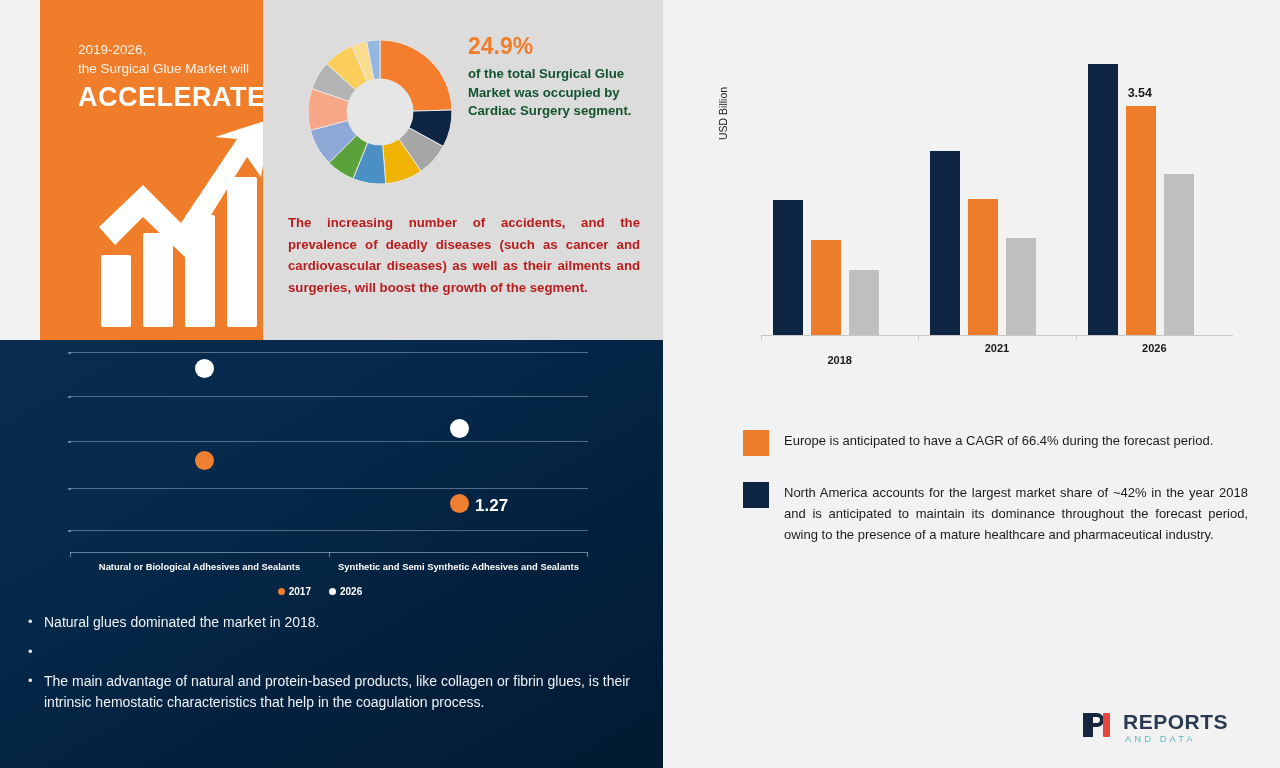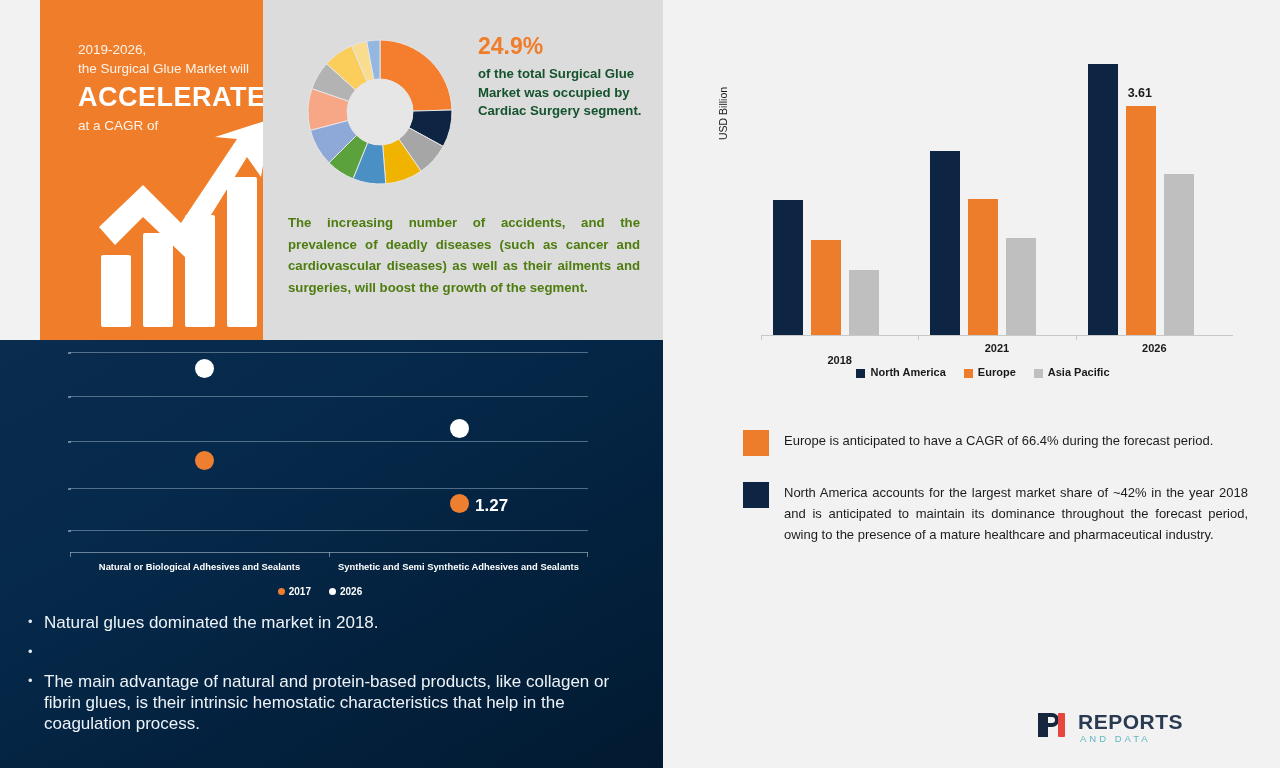--- a/index.html
+++ b/index.html
@@ -26,26 +26,26 @@
   .hero-l4 { font-size:13.5px; line-height:20px; color:#fdf3ea; margin-top:2px; }
   .hero-cagr { font-size:25px; font-weight:bold; line-height:30px; color:#ffffff; margin-top:1px; }
   #hero-graphic { position:absolute; left:55px; top:115px; width:180px; height:215px; }
 
   
   #donut-panel {
     position:absolute; left:263px; top:0; width:400px; height:340px;
     background:#dcdcdc;
   }
   #donut-wrap { position:absolute; left:27px; top:22px; width:180px; height:180px; }
-  #stat-block { position:absolute; left:215px; top:32px; width:170px; }
+  #stat-block { position:absolute; left:205px; top:32px; width:170px; }
   .stat-value { font-size:23px; font-weight:bold; color:#f07d29; line-height:28px; }
   .stat-desc { font-size:13.2px; font-weight:bold; color:#14532d; line-height:18.5px; margin-top:5px; }
   #donut-para {
     position:absolute; left:25px; top:212px; width:352px;
-    font-size:13.2px; font-weight:bold; color:#4d7c0f;
+    font-size:13.2px; font-weight:bold; color:#b91c1c;
     line-height:21.5px; text-align:justify;
   }
 
   
   #navy-panel {
     position:absolute; left:0; top:340px; width:663px; height:428px;
     background:linear-gradient(160deg,#072344 0%,#062murky 0%,#05223f 40%,#031a33 100%);
   }
   #navy-panel { background:linear-gradient(150deg,#0a2c4e 0%,#062a4c 30%,#03203c 70%,#021a31 100%); }
 
@@ -63,21 +63,21 @@
     color:#ffffff; text-align:center; line-height:12.5px;
   }
   #dot-legend { position:absolute; left:70px; top:245px; width:518px; text-align:center; font-size:10px; font-weight:bold; color:#ffffff; }
   #dot-legend span.swatch { display:inline-block; width:7px; height:7px; border-radius:50%; margin-right:4px; vertical-align:middle; }
   #dot-legend span.ltxt { display:inline-block; margin-right:18px; vertical-align:middle; }
 
   
   #bullet-list { position:absolute; left:28px; top:272px; width:615px; }
   .bullet-row { display:flex; margin-bottom:9px; }
   .bullet-dot { width:16px; color:#dfe8f1; font-size:13px; line-height:20px; flex:0 0 16px; }
-  .bullet-text { font-size:17px; color:#eef3f8; line-height:21px; }
+  .bullet-text { font-size:14px; color:#eef3f8; line-height:21px; }
 
   
   #right-column { position:absolute; left:663px; top:0; width:617px; height:768px; background:#f2f2f2; }
 
   
   #barchart { position:absolute; left:60px; top:45px; width:520px; height:345px; }
   #ylabel {
     position:absolute; left:-6px; top:95px;
     transform:rotate(-90deg); transform-origin:left top;
     font-size:10.5px; color:#1a1a1a; white-space:nowrap;
@@ -92,36 +92,35 @@
   #bar-legend .bl-item { display:inline-block; margin:0 9px; vertical-align:middle; }
   #bar-legend .bl-sw { display:inline-block; width:9px; height:9px; margin-right:5px; vertical-align:middle; }
 
   
   #region-notes { position:absolute; left:80px; top:430px; width:505px; }
   .note-row { display:flex; margin-bottom:26px; }
   .note-sw { flex:0 0 26px; height:26px; width:26px; margin-right:15px; }
   .note-text { font-size:13px; color:#1c1c1c; line-height:21px; text-align:justify; flex:1; }
 
   
-  #logo { position:absolute; left:1036px; top:708px; width:170px; height:44px; }
+  #logo { position:absolute; left:1081px; top:708px; width:170px; height:44px; }
   #logo-mark { position:absolute; left:0; top:4px; width:36px; height:26px; }
   #logo-reports { position:absolute; left:42px; top:2px; font-size:21px; font-weight:bold; color:#2b3a53; letter-spacing:.5px; }
   #logo-sub { position:absolute; left:44px; top:25px; font-size:9.5px; letter-spacing:3px; color:#5fb8c4; }
 </style>
 </head>
 <body>
 
 <div id="left-column">
 
   <div id="hero-panel">
     <div id="hero-text">
       <div class="hero-l1">2019-2026,</div>
       <div class="hero-l2">the Surgical Glue Market will</div>
       <div class="hero-accel">ACCELERATE</div>
-      <div class="hero-l4">at a CAGR of</div>
     </div>
     <svg id="hero-graphic" viewBox="0 0 180 215">
       <rect x="6" y="140" width="30" height="72" rx="2" fill="#ffffff"></rect>
       <rect x="48" y="118" width="30" height="94" rx="2" fill="#ffffff"></rect>
       <rect x="90" y="100" width="30" height="112" rx="2" fill="#ffffff"></rect>
       <rect x="132" y="62" width="30" height="150" rx="2" fill="#ffffff"></rect>
       <path d="M4 112 L48 70 L86 108 L142 24 L120 22 L176 4 L166 62 L152 42 L90 142 L48 102 L20 130 Z" fill="#ffffff"></path>
     </svg>
   </div>
 
@@ -211,25 +210,24 @@
         <div class="bar" style="left: 326.667px; width: 30px; height: 271.357px; background: rgb(13, 36, 67);"></div>
         <div class="bar" style="left: 364.667px; width: 30px; height: 228.893px; background: rgb(237, 125, 43);"></div>
         <div class="bar" style="left: 402.667px; width: 30px; height: 160.536px; background: rgb(191, 191, 191);"></div>
       </div>
     <div id="baseline"></div>
     <div id="bar-labels">
         <div class="year-label" style="left: 38px; width: 157.333px; margin-top: 12px;">2018</div>
         <div class="year-label" style="left: 195.333px; width: 157.333px;">2021</div>
         <div class="year-label" style="left: 352.667px; width: 157.333px;">2026</div>
       </div>
-    <div id="bar-legend"><span class="bl-item"><span class="bl-sw" style="background: rgb(13, 36, 67);"></span><span>North America</span></span><span class="bl-item"><span class="bl-sw" style="background: rgb(237, 125, 43);"></span><span>Europe</span></span><span class="bl-item"><span class="bl-sw" style="background: rgb(191, 191, 191);"></span><span>Asia Pacific</span></span></div>
   <div class="base-tick" style="left: 38px;"></div>
       <div class="base-tick" style="left: 195.333px;"></div>
       <div class="base-tick" style="left: 352.667px;"></div>
-      <div class="bar-value" style="left: 404.667px; top: 41.1071px;">3.61</div>
+      <div class="bar-value" style="left: 404.667px; top: 41.1071px;">3.54</div>
     </div>
 
   <div id="region-notes">
       <div class="note-row">
         <div class="note-sw" style="background: rgb(237, 125, 43);"></div>
         <div class="note-text">Europe is anticipated to have a CAGR of 66.4% during the forecast period.</div>
       </div>
       <div class="note-row">
         <div class="note-sw" style="background: rgb(13, 36, 67);"></div>
         <div class="note-text">North America accounts for the largest market share of ~42% in the year 2018 and is anticipated to maintain its dominance throughout the forecast period, owing to the presence of a mature healthcare and pharmaceutical industry.</div>

